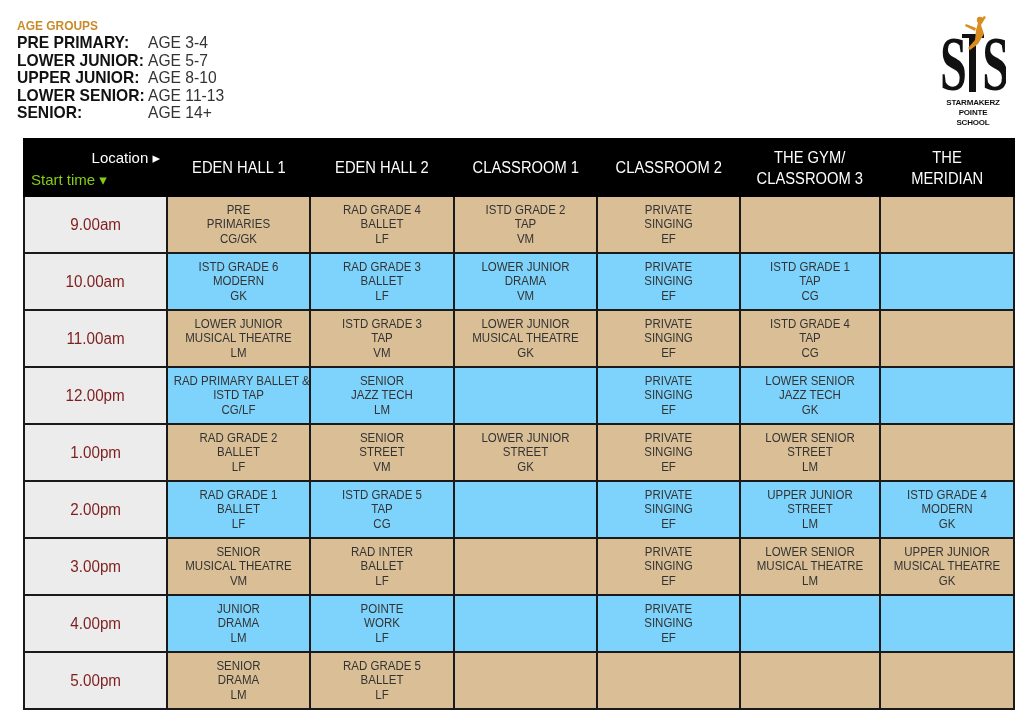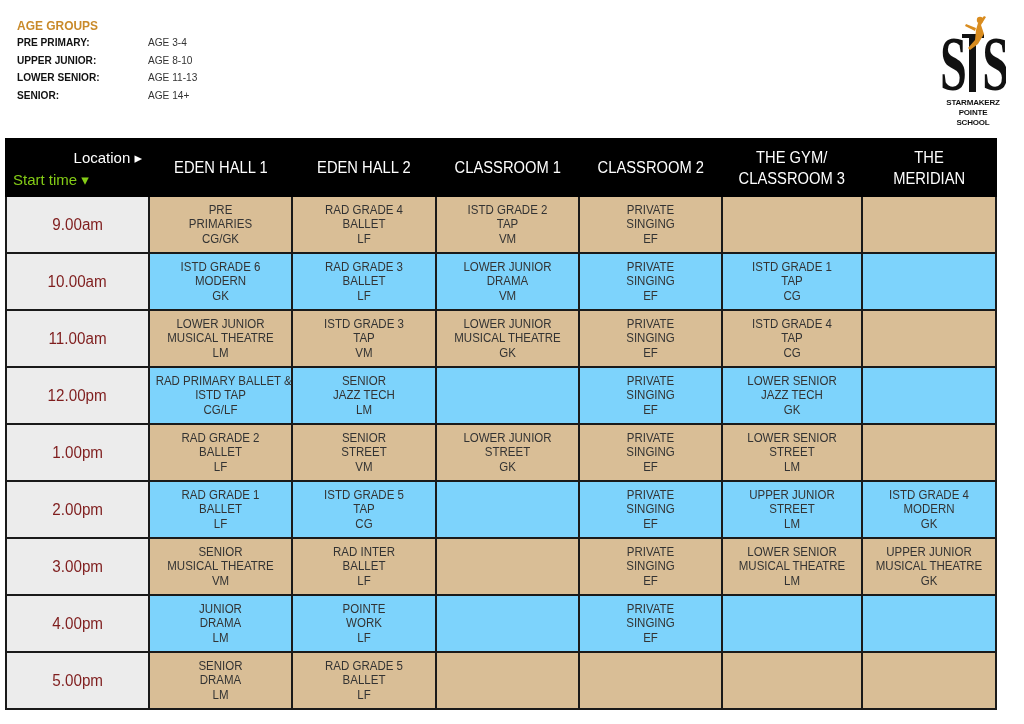--- a/index.html
+++ b/index.html
@@ -1,27 +1,27 @@
 <!DOCTYPE html>
 <html><head>
 <meta charset="utf-8">
 <style>
   html, body { margin: 0; padding: 0; background: #ffffff; }
   body { width: 1024px; height: 724px; position: relative; overflow: hidden; font-family: "Liberation Sans", sans-serif; color: #222; }
   .age-groups { position: absolute; left: 17px; top: 17px; }
   .age-title { color: #c98a2a; font-weight: bold; font-size: 13px; line-height: 17px; transform: scaleX(0.92); transform-origin: left; }
-  .age-row { display: flex; font-size: 11px; line-height: 17.5px; }
+  .age-row { display: flex; font-size: 17px; line-height: 17.5px; }
   .age-label { width: 131px; font-weight: bold; color: #111; transform: scaleX(0.92); transform-origin: left; white-space: nowrap; }
   .age-value { color: #333; transform: scaleX(0.92); transform-origin: left; white-space: nowrap; }
 
   .logo { position: absolute; left: 938px; top: 14px; width: 70px; height: 122px; text-align: center; }
   .logo svg { display: block; margin: 0 auto; }
   .logo-text { font-weight: bold; font-size: 8px; line-height: 10px; color: #111; letter-spacing: -0.2px; margin-top: 2px; }
 
-  table.schedule { position: absolute; left: 5px; top: 138px; border-collapse: collapse; table-layout: fixed; width: 990px; padding-left: 47px; }
+  table.schedule { position: absolute; left: 23px; top: 138px; border-collapse: collapse; table-layout: fixed; width: 990px; padding-left: 47px; }
   table.schedule th, table.schedule td { border: 2px solid #1a1a1a; padding: 0; text-align: center; vertical-align: middle; }
   table.schedule thead th { background: #000; color: #fff; font-weight: normal; font-size: 16px; line-height: 21px; height: 55px; border-color: #000; }
   .hdr-text { display: inline-block; transform: scaleX(0.92); }
   th.corner { position: relative; }
   .corner-loc { position: absolute; right: 6px; top: 7px; font-size: 15px; color: #fff; }
   .corner-start { position: absolute; left: 6px; bottom: 5px; font-size: 15px; color: #84cc16; }
   td.time { background: #ececec; font-size: 16px; color: #7f1d1d; height: 53px; }
   td.time span { display: inline-block; transform: scaleX(0.95); }
   td.cell { font-size: 12.5px; line-height: 14.3px; color: #333; }
   td.cell .ln { display: block; transform: scaleX(0.92); white-space: nowrap; }
@@ -29,20 +29,24 @@
   tr.white td.cell { background: #7dd3fc; }
 </style>
 </head>
 <body>
 
 <div class="age-groups">
   <div class="age-title">AGE GROUPS</div>
   <div class="age-row">
     <span class="age-label">PRE PRIMARY:</span>
     <span class="age-value">AGE 3-4</span>
+  </div>
+  <div class="age-row">
+    <span class="age-label">LOWER JUNIOR:</span>
+    <span class="age-value">AGE 5-7</span>
   </div>
   <div class="age-row">
     <span class="age-label">UPPER JUNIOR:</span>
     <span class="age-value">AGE 8-10</span>
   </div>
   <div class="age-row">
     <span class="age-label">LOWER SENIOR:</span>
     <span class="age-value">AGE 11-13</span>
   </div>
   <div class="age-row">

